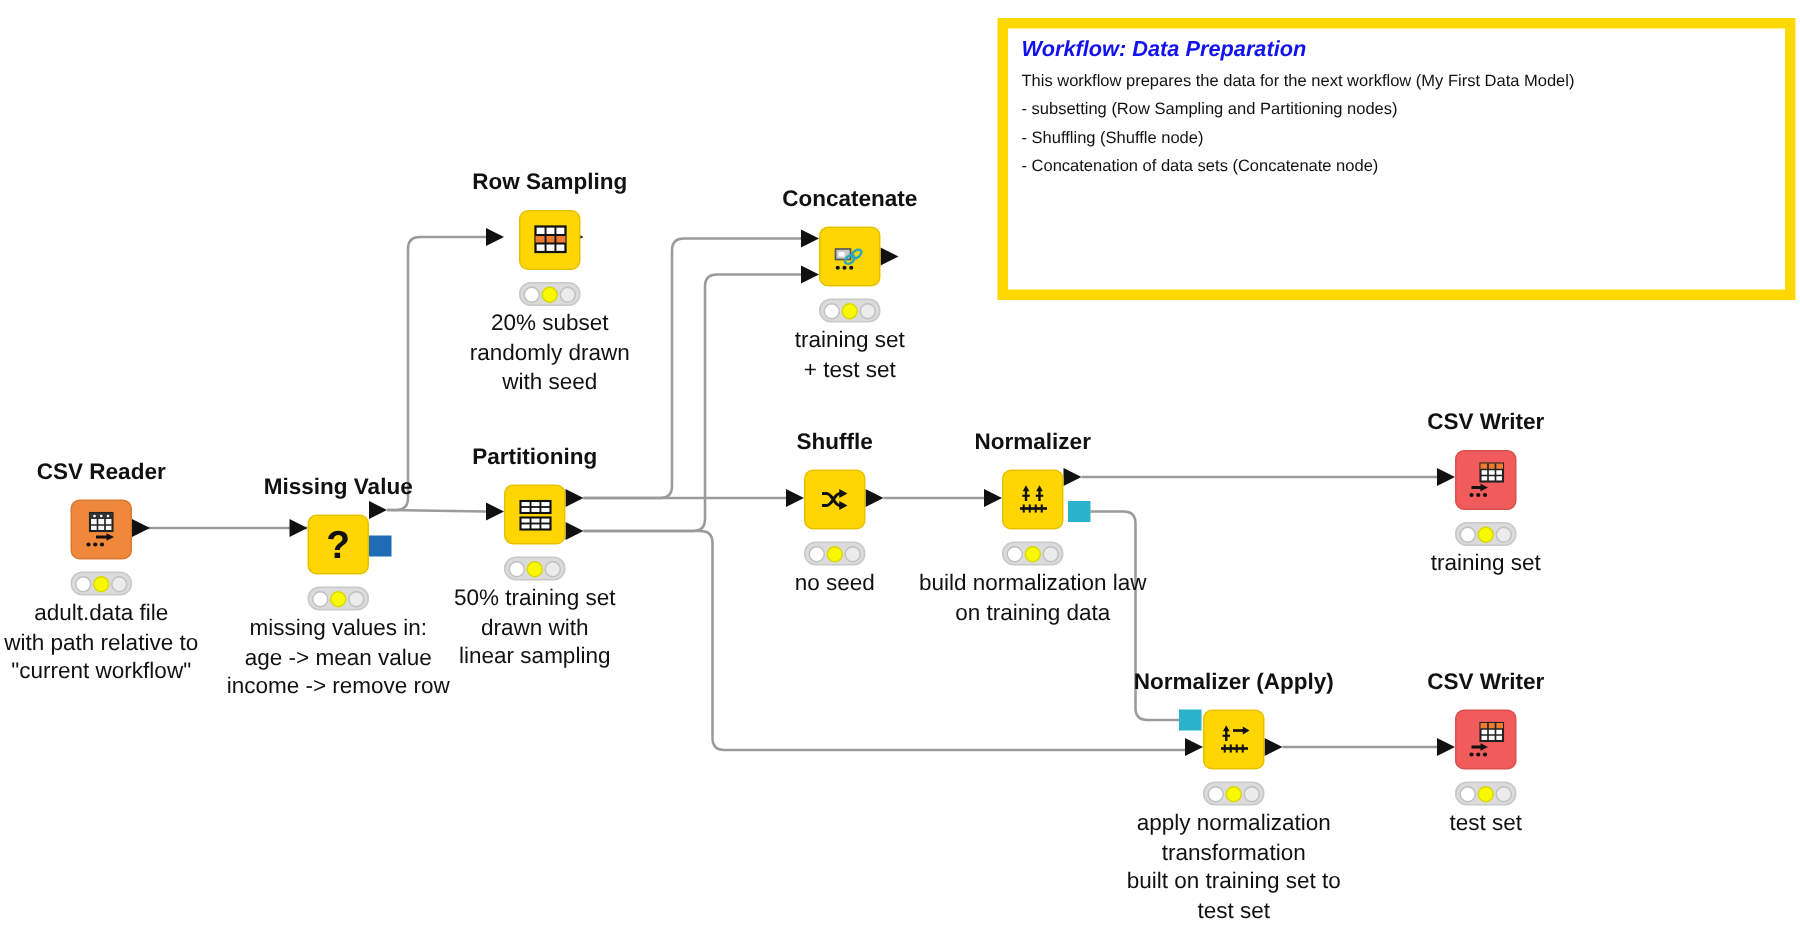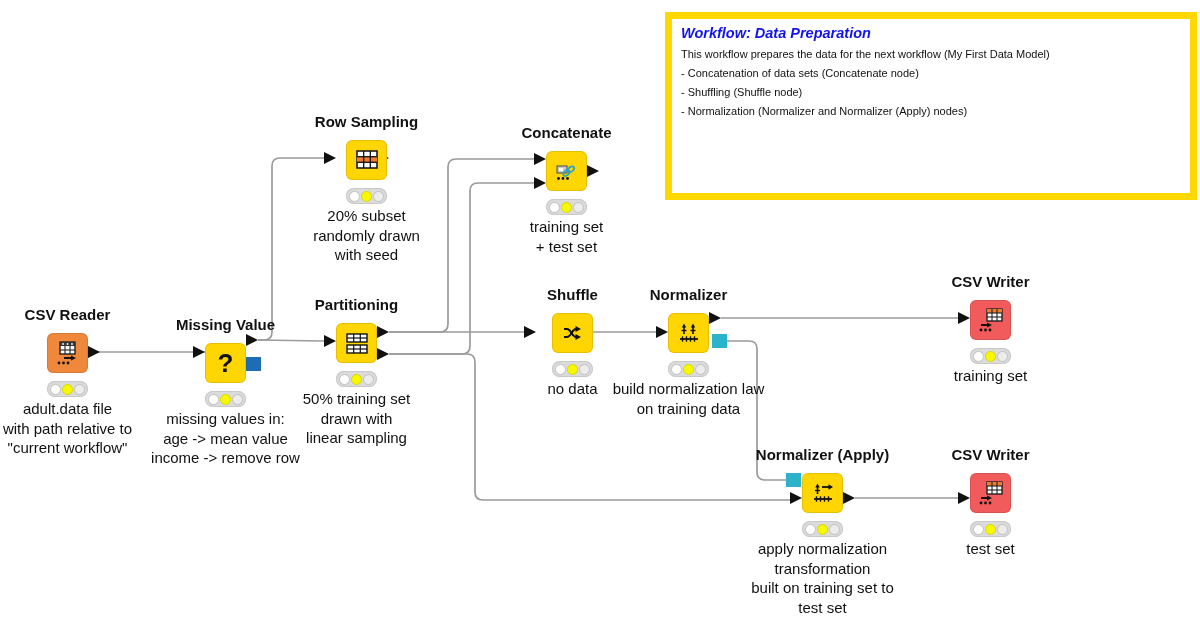--- a/index.html
+++ b/index.html
@@ -46,23 +46,23 @@
   #annotation .ann-line{font-size:11px;line-height:19px;white-space:nowrap;color:#111;}
 </style>
 </head>
 <body>
 
 <div id="canvas">
 
   <div id="annotation">
     <div class="ann-title">Workflow: Data Preparation</div>
     <div class="ann-line">This workflow prepares the data for the next workflow (My First Data Model)</div>
+    <div class="ann-line">- subsetting (Row Sampling and Partitioning nodes)</div>
+    <div class="ann-line">- Shuffling (Shuffle node)</div>
     <div class="ann-line">- Concatenation of data sets (Concatenate node)</div>
-    <div class="ann-line">- Shuffling (Shuffle node)</div>
-    <div class="ann-line">- Normalization (Normalizer and Normalizer (Apply) nodes)</div>
   </div>
 
   <svg id="wires">
     <g stroke="#9B9B9B" stroke-width="1.7" fill="none">
       <path d="M88,352 L205,352"></path>
       <path d="M258,340 L264,340 Q272,340 272,332 L272,166 Q272,158 280,158 L324,158"></path>
       <path d="M258,340 L324,341"></path>
       <path d="M389,332 L524,332"></path>
       <path d="M389,332 L440,332 Q448,332 448,324 L448,167 Q448,159 456,159 L534,159"></path>
       <path d="M389,354 L462,354 Q470,354 470,346 L470,191 Q470,183 478,183 L534,183"></path>
@@ -203,36 +203,36 @@
     </div>
     <div class="traffic">
         <i class="t1"></i>
         <i class="t2"></i>
         <i class="t3"></i>
       </div>
     <div class="node-caption">training set
 + test set</div>
   </div>
 
-  <div class="node" style="left:552px;top:313px;">
+  <div class="node" style="left:536px;top:313px;">
     <div class="node-label">Shuffle</div>
     <div class="node-body bg-yellow">
       <svg width="26" height="26" viewBox="0 0 26 26">
         <path d="M4,9 L7,9 C11,9 12,17 16,17" fill="none" stroke="#111" stroke-width="2.1"></path>
         <path d="M4,17 L7,17 C11,17 12,9 16,9" fill="none" stroke="#111" stroke-width="2.1"></path>
         <polygon points="15.5,6 21,9 15.5,12" fill="#111"></polygon>
         <polygon points="15.5,14 21,17 15.5,20" fill="#111"></polygon>
       </svg>
     </div>
     <div class="traffic">
         <i class="t1"></i>
         <i class="t2"></i>
         <i class="t3"></i>
       </div>
-    <div class="node-caption">no data</div>
+    <div class="node-caption">no seed</div>
   </div>
 
   <div class="node" style="left:668px;top:313px;">
     <div class="node-label">Normalizer</div>
     <div class="node-body bg-yellow">
       <svg width="26" height="26" viewBox="0 0 26 26">
         <line x1="4" y1="19" x2="22" y2="19" stroke="#111" stroke-width="1.8"></line>
         <line x1="6.5" y1="16.3" x2="6.5" y2="21.7" stroke="#111" stroke-width="1.4"></line>
         <line x1="10.5" y1="16.3" x2="10.5" y2="21.7" stroke="#111" stroke-width="1.4"></line>
         <line x1="14.5" y1="16.3" x2="14.5" y2="21.7" stroke="#111" stroke-width="1.4"></line>

